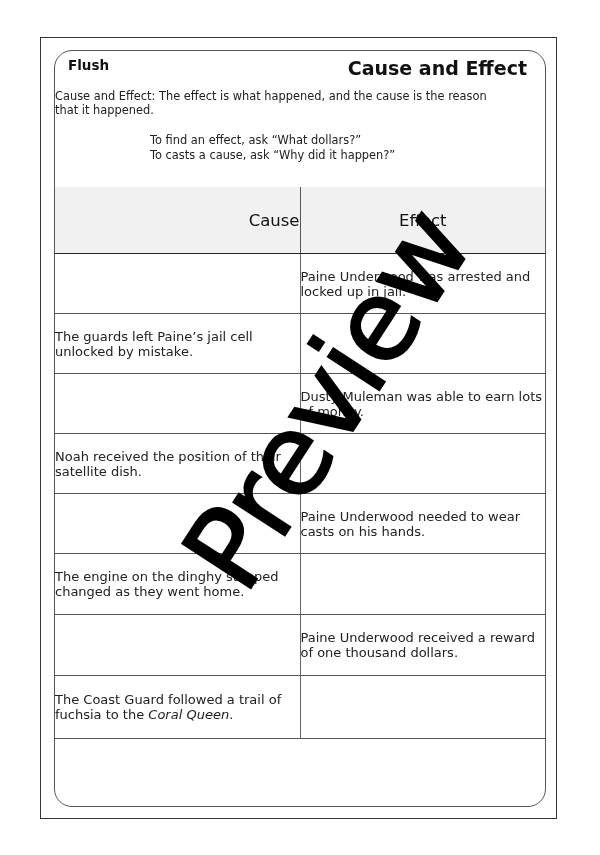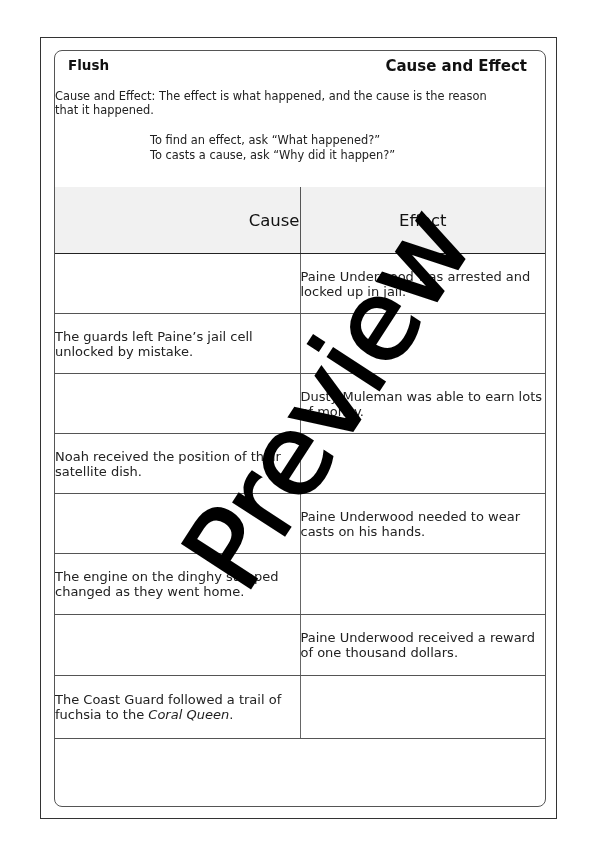--- a/index.html
+++ b/index.html
@@ -24,21 +24,21 @@
       border: 1px solid #333;
       box-sizing: border-box;
     }
     .worksheet {
       position: absolute;
       left: 54px;
       top: 50px;
       width: 492px;
       height: 757px;
       border: 1px solid #555;
-      border-radius: 8px;
+      border-radius: 18px;
       box-sizing: border-box;
       overflow: hidden;
       background: #fff;
     }
     .ws-header {
       position: absolute;
       left: 0;
       top: 0;
       width: 100%;
       height: 136px;
@@ -49,21 +49,21 @@
       top: 6px;
       font-weight: bold;
       font-size: 13.5px;
       color: #111;
     }
     .ws-title-right {
       position: absolute;
       right: 18px;
       top: 6px;
       font-weight: bold;
-      font-size: 15px;
+      font-size: 19px;
       color: #111;
     }
     .ws-intro {
       position: absolute;
       left: 0;
       top: 38px;
       width: 450px;
       font-size: 11.4px;
       line-height: 14px;
       color: #222;
@@ -143,21 +143,21 @@
 <body>
 
 <div class="page-frame"></div>
 
 <div class="worksheet">
   <div class="ws-header">
     <div class="ws-title-left">Flush</div>
     <div class="ws-title-right">Cause and Effect</div>
     <div class="ws-intro">Cause and Effect: The effect is what happened, and the cause is the reason that it happened.</div>
     <div class="ws-tips">
-      <div>To find an effect, ask “What happened?”</div>
+      <div>To find an effect, ask “What dollars?”</div>
       <div>To casts a cause, ask “Why did it happen?”</div>
     </div>
   </div>
 
   <table class="ce-table">
     <colgroup>
       <col class="col-w">
       <col>
     </colgroup>
     <thead>

